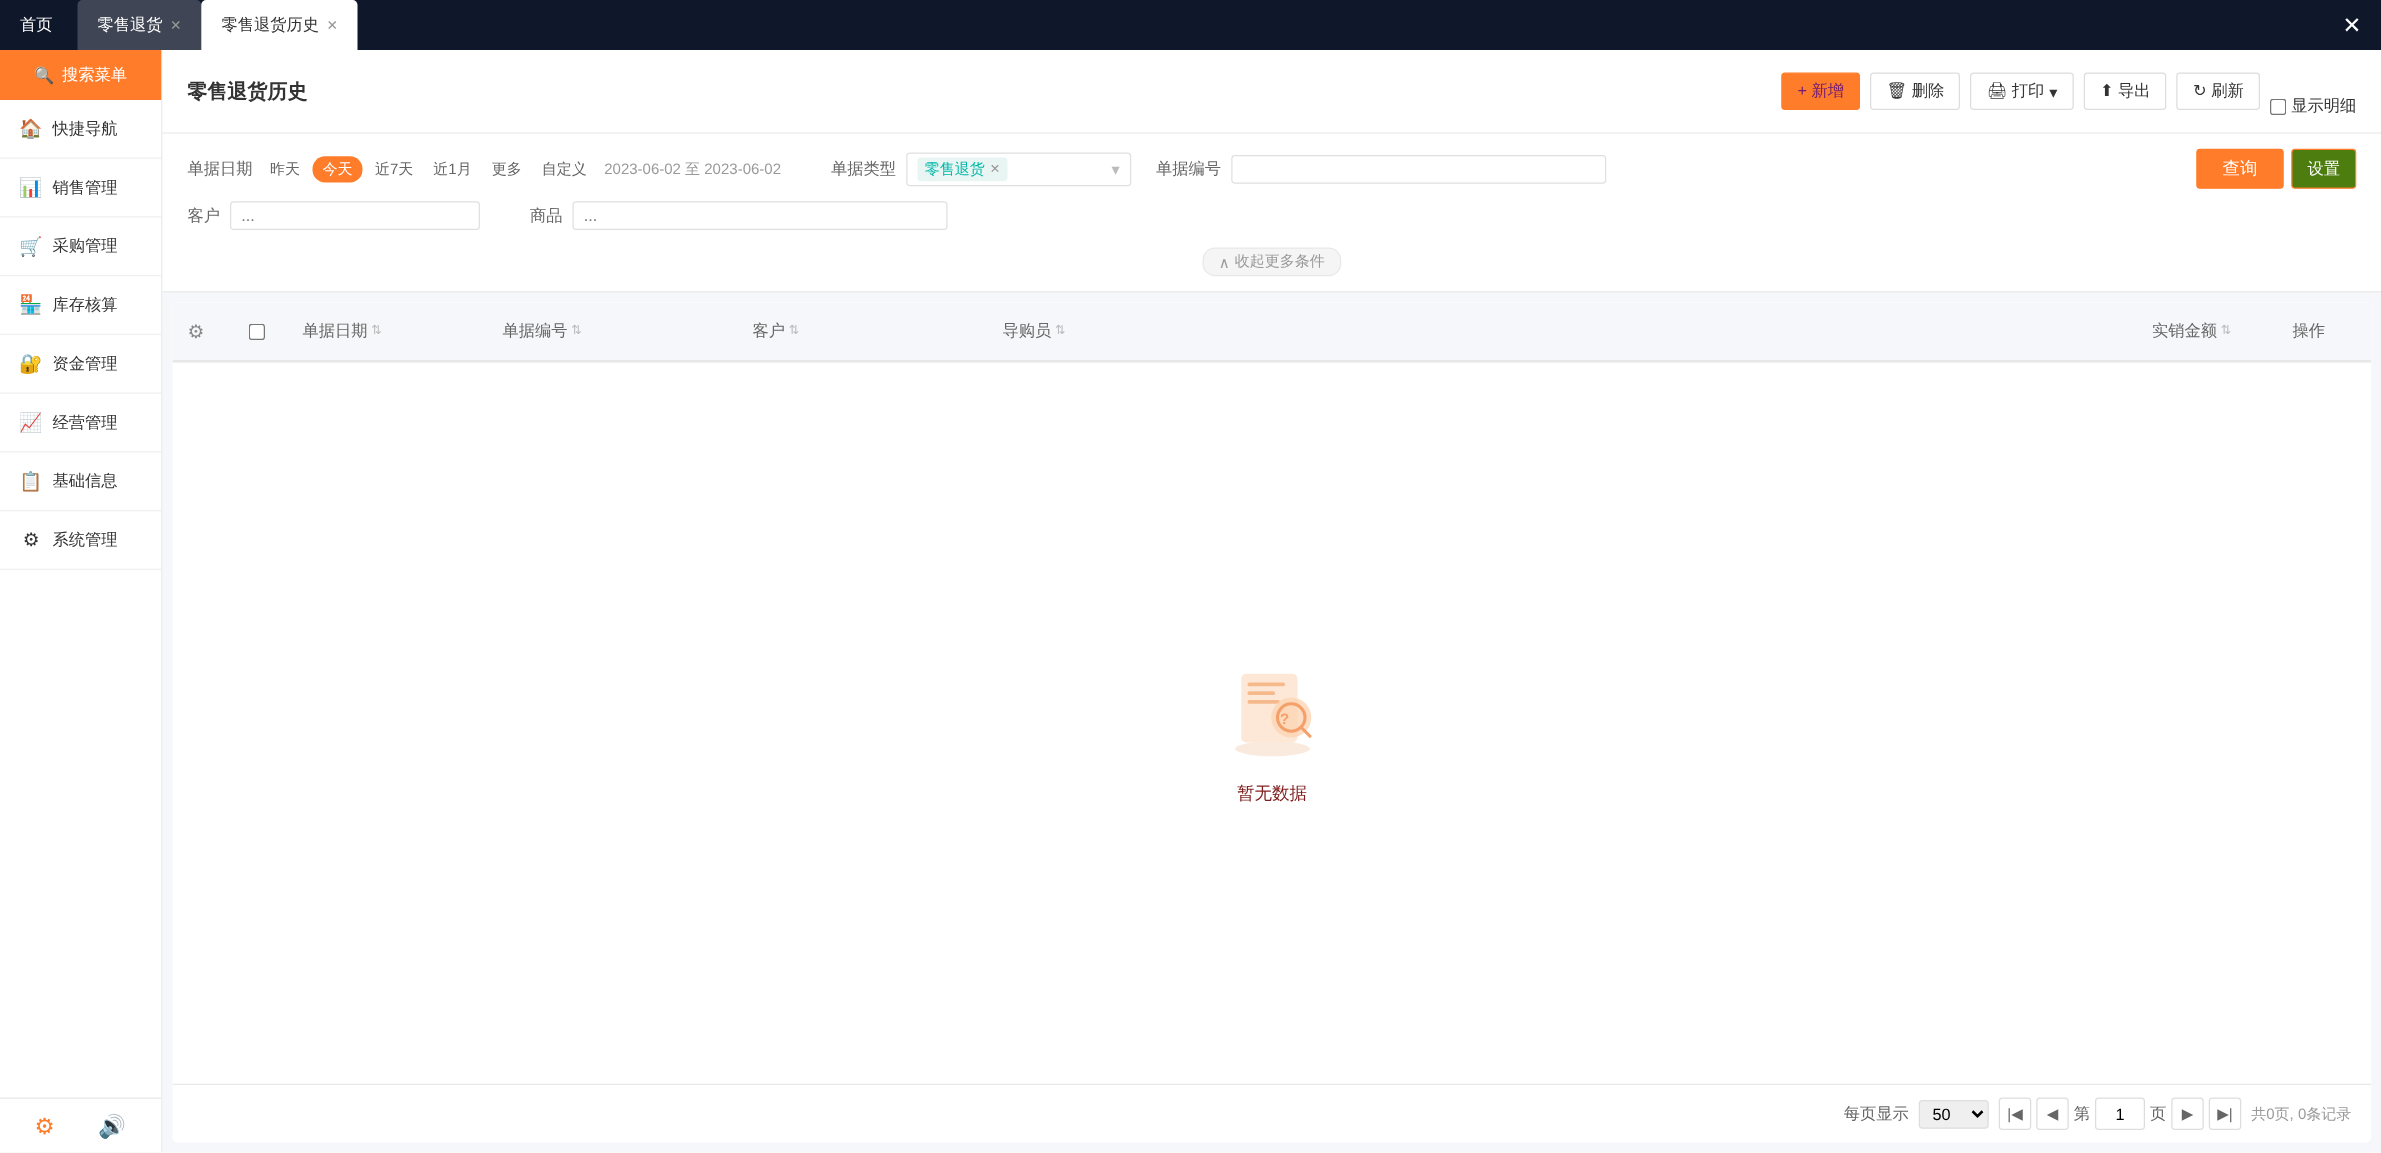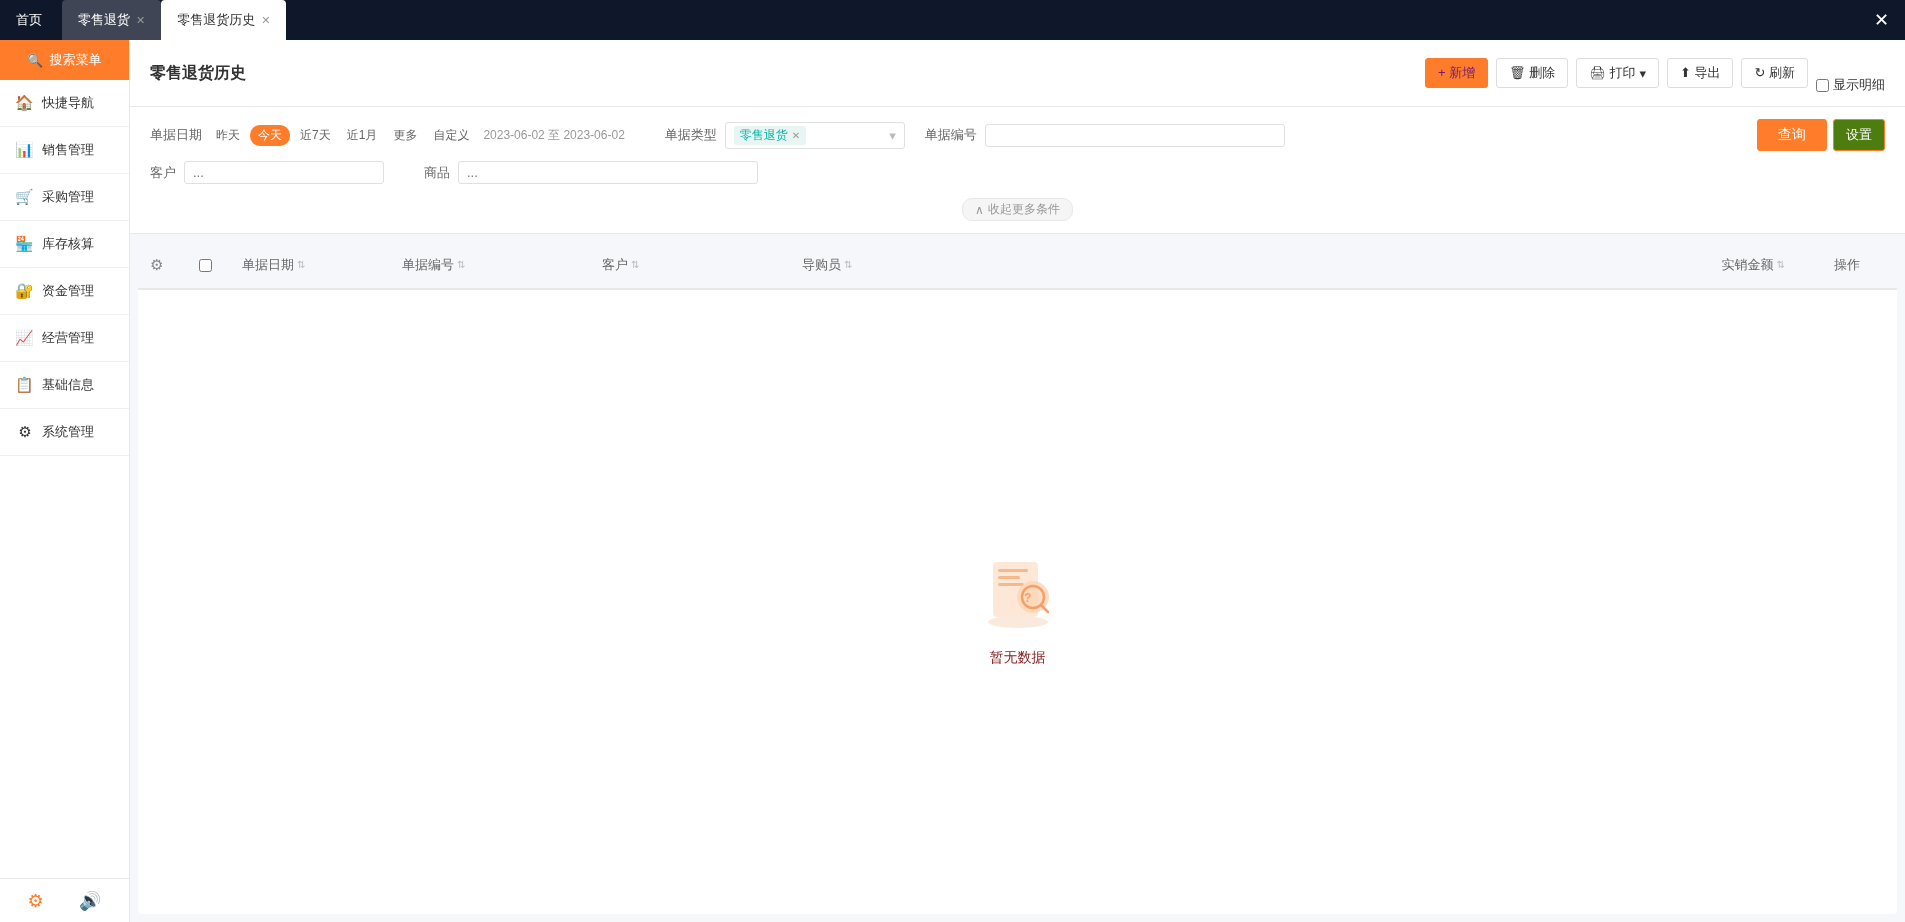--- a/index.html
+++ b/index.html
@@ -609,16 +609,35 @@
           <rect x="30" y="39" width="22" height="3" rx="1.5" fill="#f5b98c"></rect>
           <rect x="30" y="46" width="26" height="3" rx="1.5" fill="#f5b98c"></rect>
           <circle cx="65" cy="60" r="16" fill="#fdd5b4" opacity="0.8"></circle>
           <circle cx="65" cy="60" r="11" fill="none" stroke="#f5a06a" stroke-width="2.5"></circle>
           <line x1="73" y1="68" x2="80" y2="75" stroke="#f5a06a" stroke-width="2.5" stroke-linecap="round"></line>
           <text x="56" y="65" font-size="12" fill="#f5a06a" font-weight="bold">?</text>
         </svg>
         <span class="empty-text">暂无数据</span>
       </div>
 
+      <div class="pagination">
+        <span>每页显示</span>
+        <select class="pagination-select">
+          <option value="50" selected="">50</option>
+          <option value="10">10</option>
+          <option value="20">20</option>
+          <option value="100">100</option>
+        </select>
+        <div class="pagination-nav">
+          <div class="page-btn">|◀</div>
+          <div class="page-btn">◀</div>
+          <span style="font-size:13px; color:#666;">第</span>
+          <input class="page-input" type="text" value="1" style="">
+          <span style="font-size:13px; color:#666;">页</span>
+          <div class="page-btn">▶</div>
+          <div class="page-btn">▶|</div>
+        </div>
+        <span style="color:#999; font-size:12px;">共0页, 0条记录</span>
+      </div>
     </div>
 
   </div>
 </div>
 
 </body></html>

